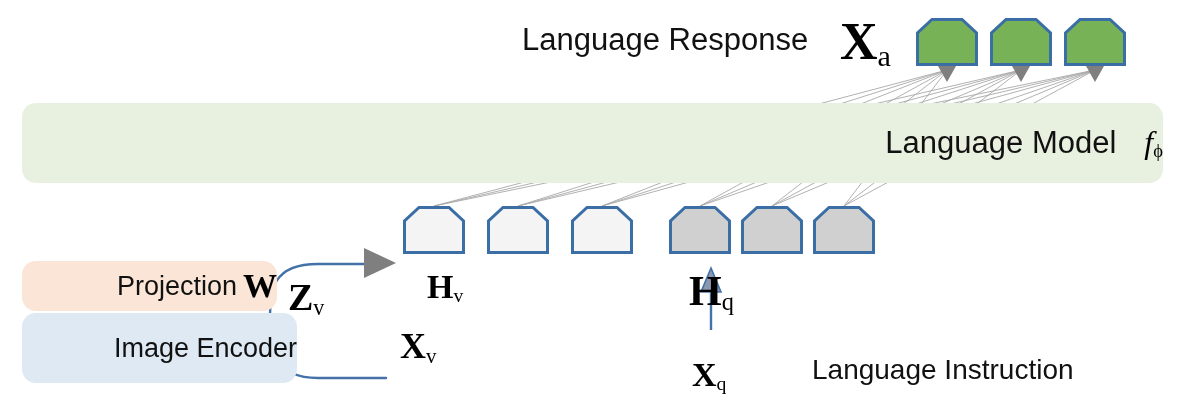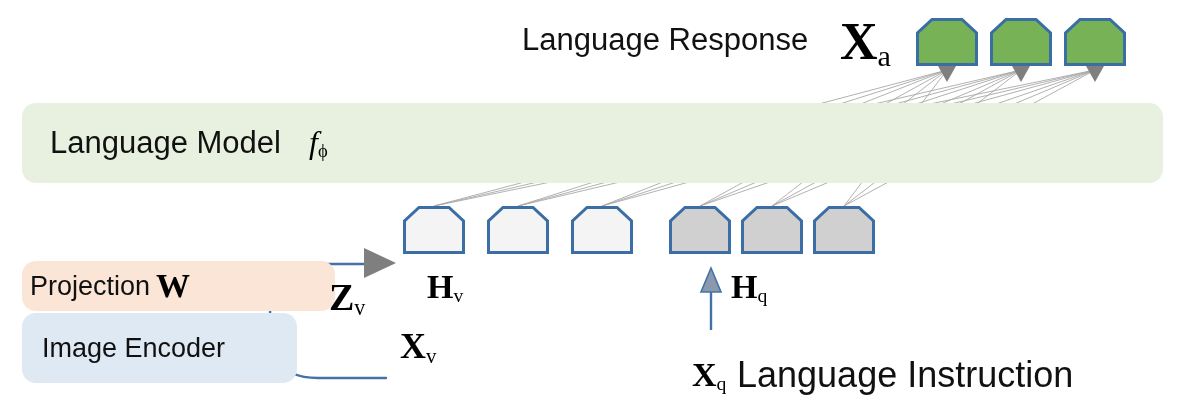--- a/index.html
+++ b/index.html
@@ -16,41 +16,42 @@
     overflow: hidden;
   }
 
   
   .band {
     position: absolute;
     display: flex;
     align-items: center;
     border-radius: 14px;
     box-sizing: border-box;
+    justify-content: flex-end;
   }
   .band-label {
     font-family: "Liberation Sans", sans-serif;
     color: #111111;
     white-space: nowrap;
   }
 
   #band-language-model {
     left: 22px;
     top: 103px;
     width: 1141px;
     height: 80px;
     background: #e8f1e0;
     padding-left: 28px;
   }
   #band-language-model .band-label { font-size: 31px; }
 
   #band-projection {
     left: 22px;
     top: 261px;
-    width: 313px;
+    width: 255px;
     height: 50px;
     background: #fae5d7;
     padding-left: 8px;
   }
   #band-projection .band-label { font-size: 27px; }
 
   #band-vision-encoder {
     left: 22px;
     top: 313px;
     width: 275px;
@@ -81,41 +82,40 @@
     letter-spacing: 0;
   }
 
   .sym-abs { position: absolute; }
 
   #sym-w { font-size: 34px; margin-left: 6px; }
   #sym-zv {
     left: 288px;
     top: 278px;
     font-size: 38px;
-    margin-left: 41px;
   }
   #sym-fphi {
     font-size: 32px;
     margin-left: 28px;
   }
   #sym-xa {
     left: 840px;
     top: 16px;
     font-size: 52px;
   }
   #sym-hv {
     left: 403px;
     top: 270px;
     font-size: 34px;
     margin-left: 24px;
   }
   #sym-hq {
-    left: 731px;
+    left: 689px;
     top: 270px;
-    font-size: 34px;
+    font-size: 42px;
   }
   #sym-xv {
     left: 400px;
     top: 328px;
     font-size: 36px;
   }
   #sym-xq {
     left: 692px;
     top: 358px;
     font-size: 34px;
@@ -133,23 +133,23 @@
     top: 22px;
     font-size: 31px;
     text-align: right;
   }
   #caption-image {
     left: 466px;
     top: 354px;
     font-size: 28px;
   }
   #caption-language-instruction {
-    left: 737px;
+    left: 812px;
     top: 354px;
-    font-size: 36px;
+    font-size: 28px;
   }
 
   
   .token {
     position: absolute;
     width: 62px;
     height: 48px;
   }
   .token svg { display: block; width: 100%; height: 100%; }
 

